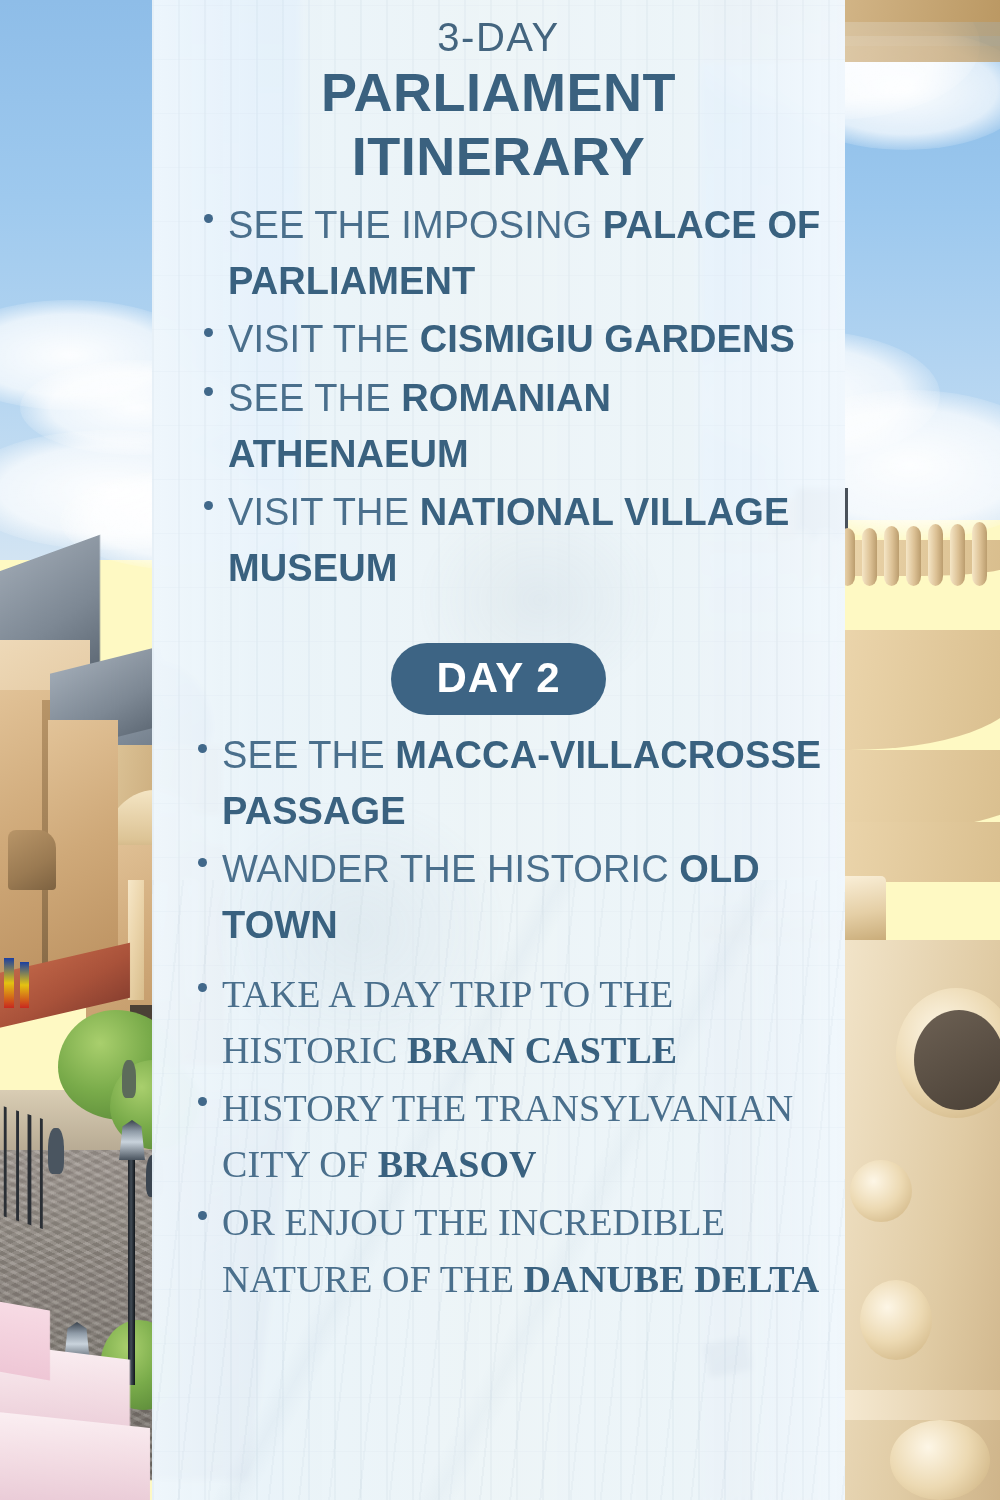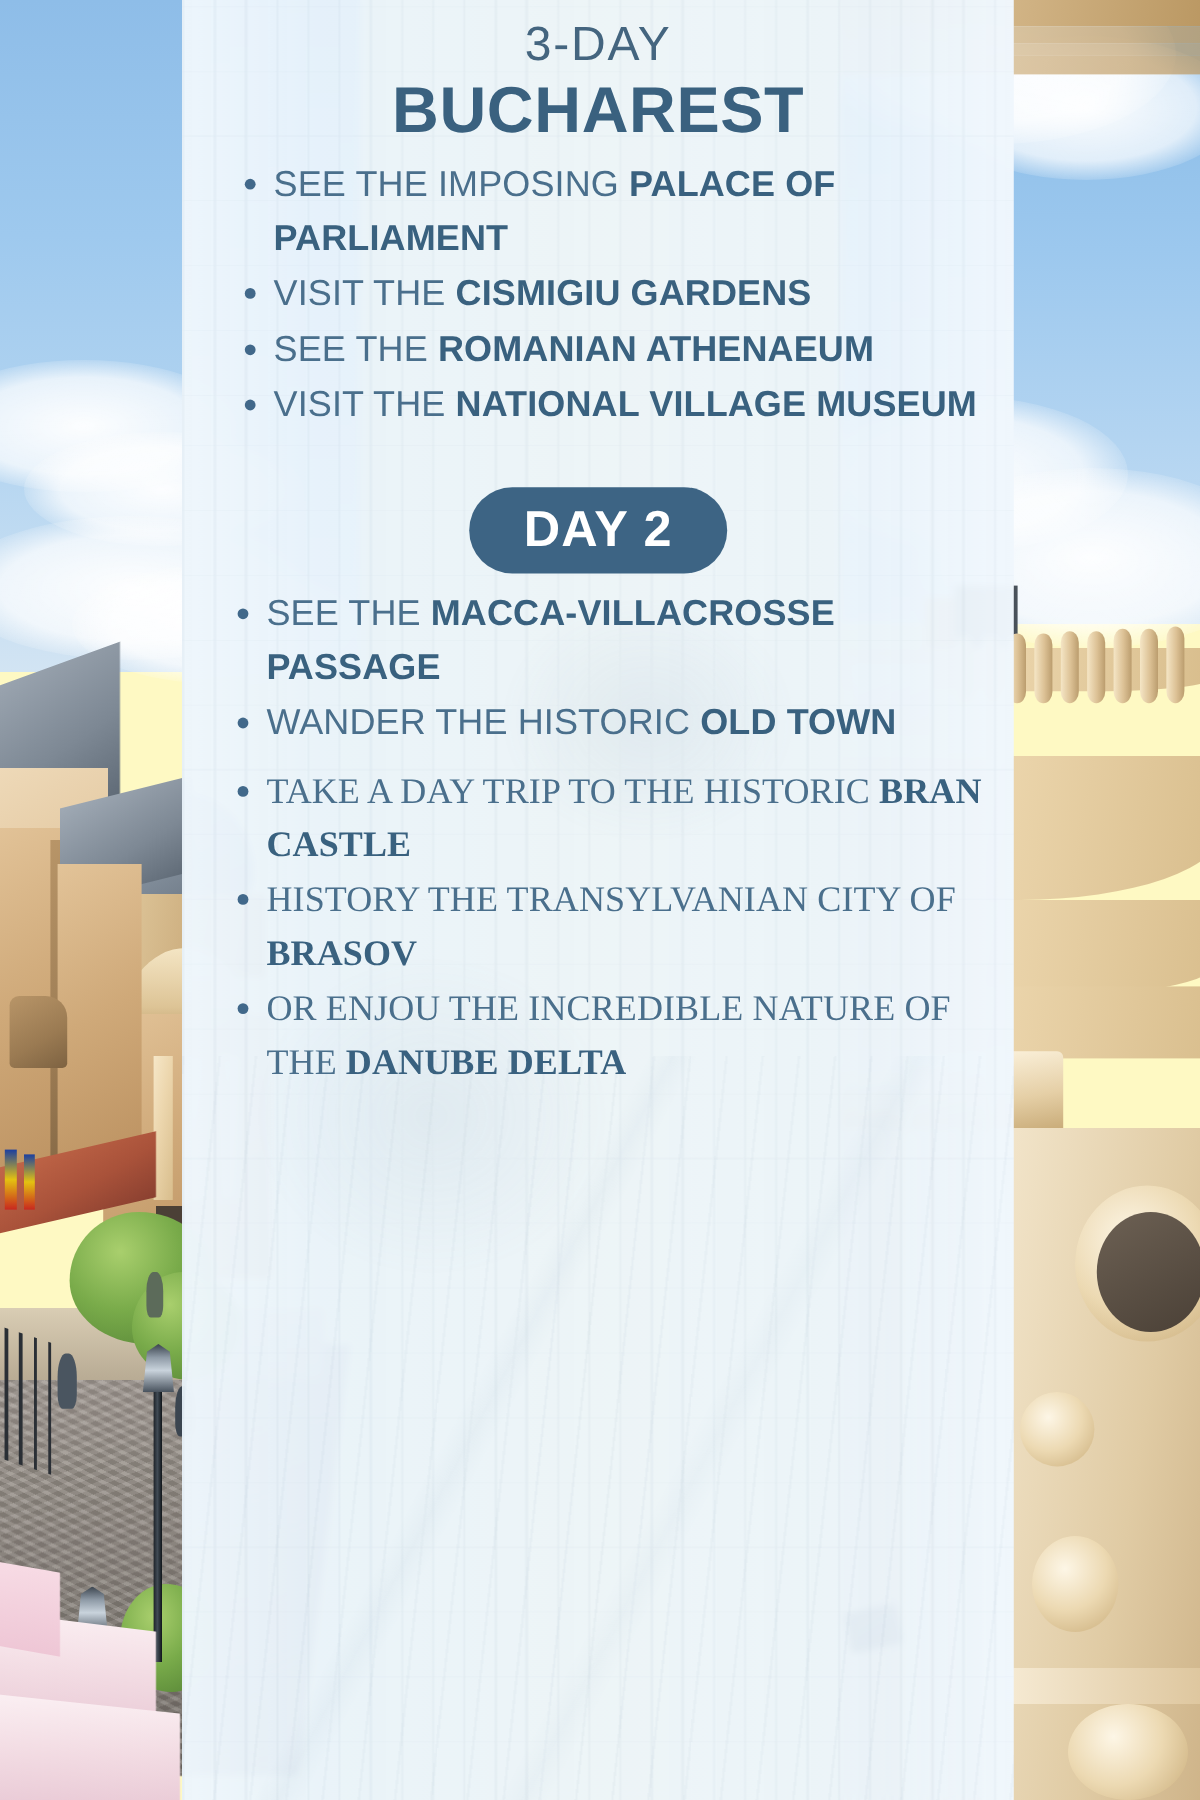--- a/index.html
+++ b/index.html
@@ -194,21 +194,21 @@
   #badge-day2 { margin-top: 46px; }
   #badge-day3 { margin-top: 42px; }
 
   ul.day-list {
     list-style: none;
     margin: 10px 0 0 0;
     padding: 0;
   }
   ul.day-list li {
     position: relative;
-    font-size: 30px;
+    font-size: 38px;
     font-weight: 400;
     letter-spacing: .1px;
     color: #4a6f8c;
     line-height: 1.48;
     padding-left: 30px;
     margin-bottom: 2px;
   }
   ul.day-list li::before {
     content: "";
     position: absolute;
@@ -333,21 +333,22 @@
     <div class="medal" style="left:190px; top:1420px; width:100px; height:80px;"></div>
 
     <div style="position:absolute; left:6px; top:1340px; width:44px; height:34px; background:linear-gradient(160deg,#4d5158,#2a2d32); border-radius:4px; transform:rotate(-12deg);"></div>
   </div>
 
   <div id="panel"></div>
 
   <div id="content">
 
     <div class="eyebrow">3-DAY</div>
-    <div class="title">BUCHAREST</div>
+    <div class="title">PARLIAMENT</div>
+    <div class="title">ITINERARY</div>
 
     <ul class="day-list" id="list-day1">
         <li><span>SEE THE IMPOSING </span><b>PALACE OF PARLIAMENT</b></li>
         <li><span>VISIT THE </span><b>CISMIGIU GARDENS</b></li>
         <li><span>SEE THE </span><b>ROMANIAN ATHENAEUM</b></li>
         <li><span>VISIT THE </span><b>NATIONAL VILLAGE MUSEUM</b></li>
       </ul>
 
     <div class="day-badge" id="badge-day2">DAY 2</div>
     <ul class="day-list" id="list-day2">

